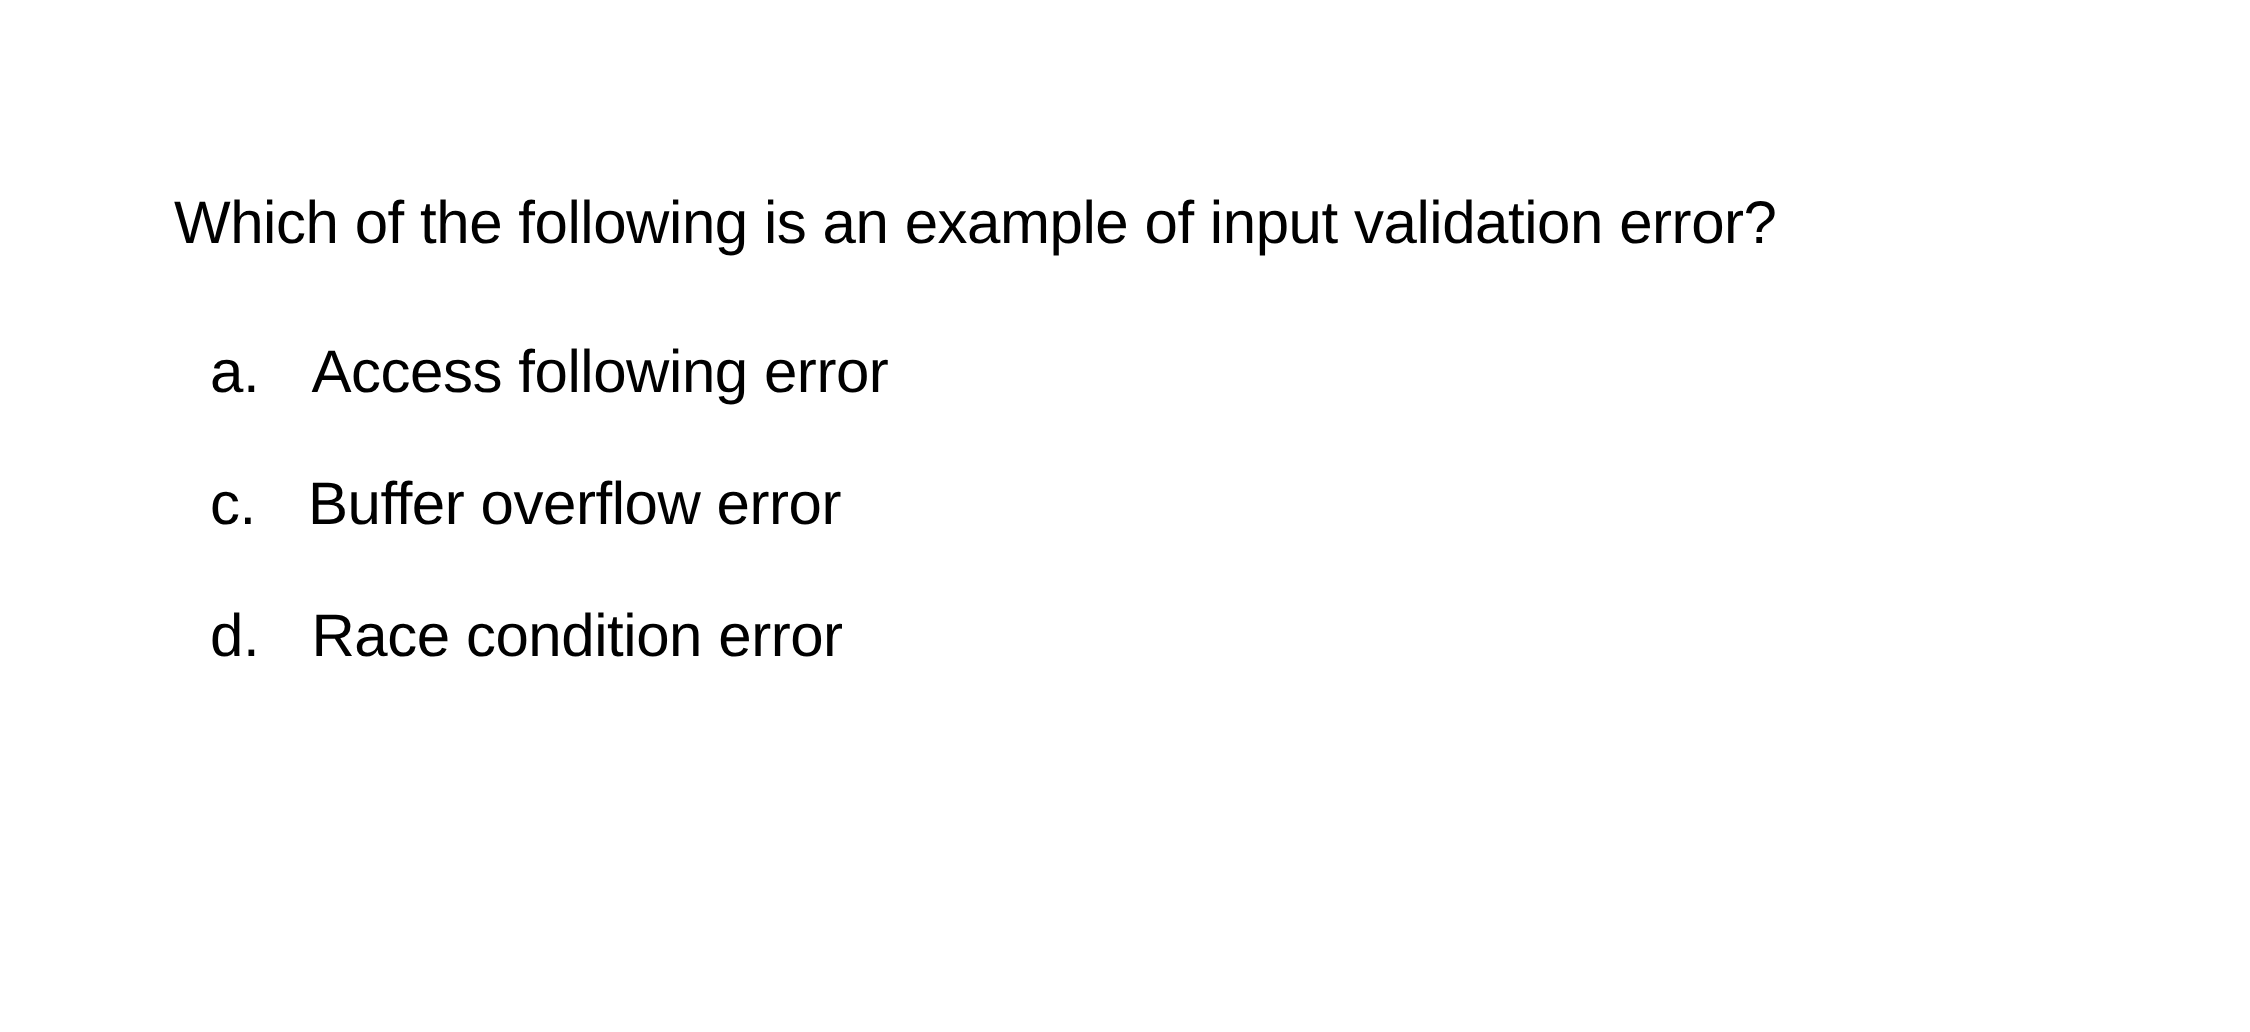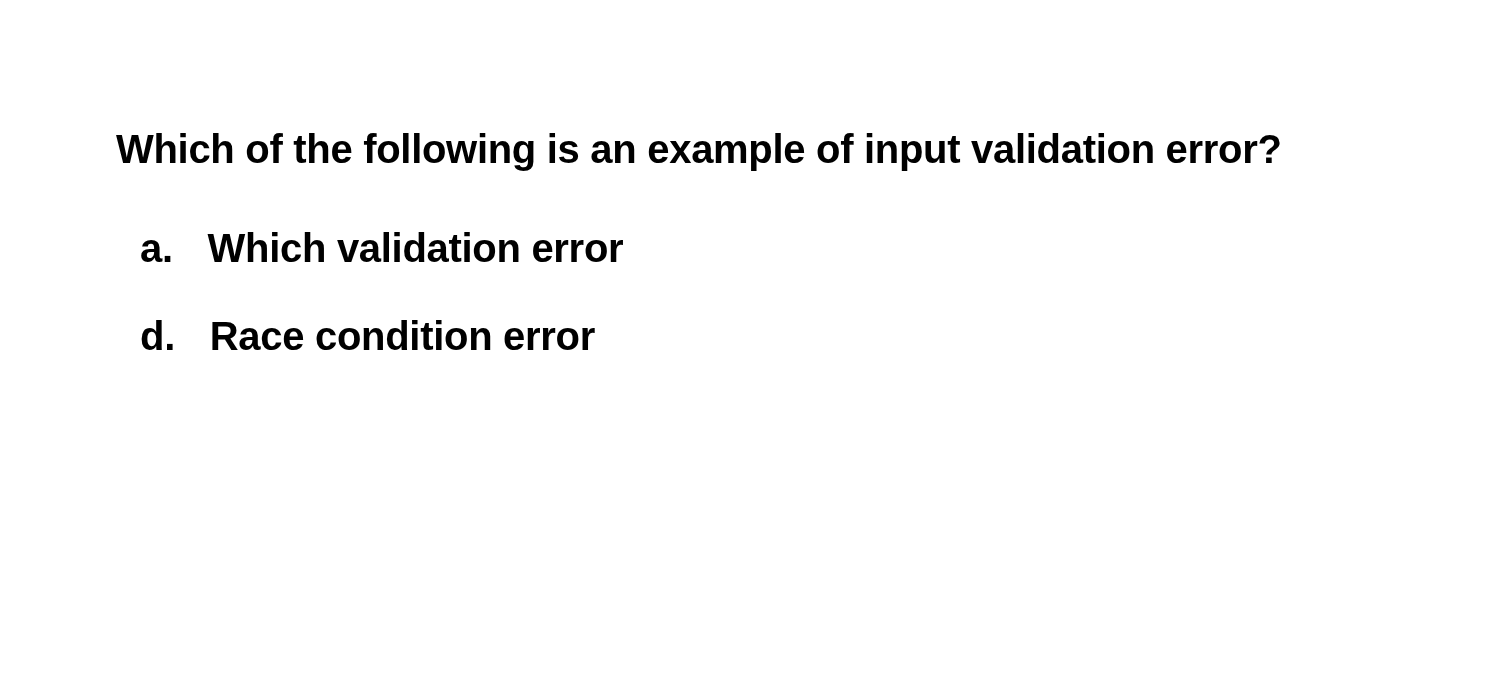--- a/index.html
+++ b/index.html
@@ -1,19 +1,18 @@
 <!DOCTYPE html>
 <html><head>
   <meta charset="utf-8">
   <style>
     * {
       margin: 12px;
       padding: 0;
       box-sizing: border-box;
-      font-weight: bold;
     }
     body {
       width: 1500px;
       height: 688px;
       background: #ffffff;
       font-family: -apple-system, BlinkMacSystemFont, "Segoe UI", Helvetica, Arial, sans-serif;
       color: #000000;
       padding: 78px 80px;
     }
     .question-text {
@@ -39,19 +38,23 @@
     }
   </style>
 </head>
 <body>
 
 <div class="question-text">Which of the following is an example of input validation error?</div>
 
 <div class="options">
   <div class="option">
     <span class="label">a.</span>
-    <span class="text">Which validation error</span>
+    <span class="text">Access following error</span>
+  </div>
+  <div class="option">
+    <span class="label">c.</span>
+    <span class="text">Buffer overflow error</span>
   </div>
   <div class="option">
     <span class="label">d.</span>
     <span class="text">Race condition error</span>
   </div>
 </div>
 
 </body></html>

